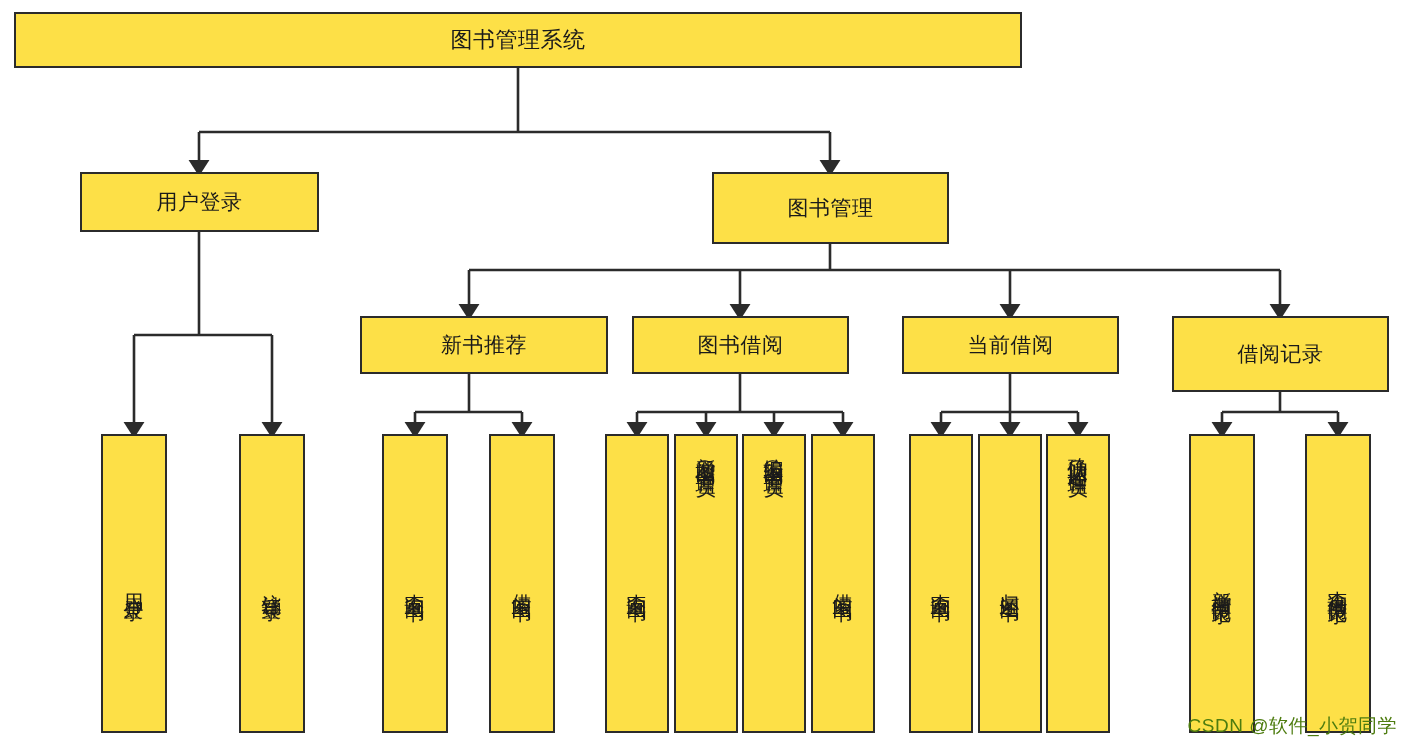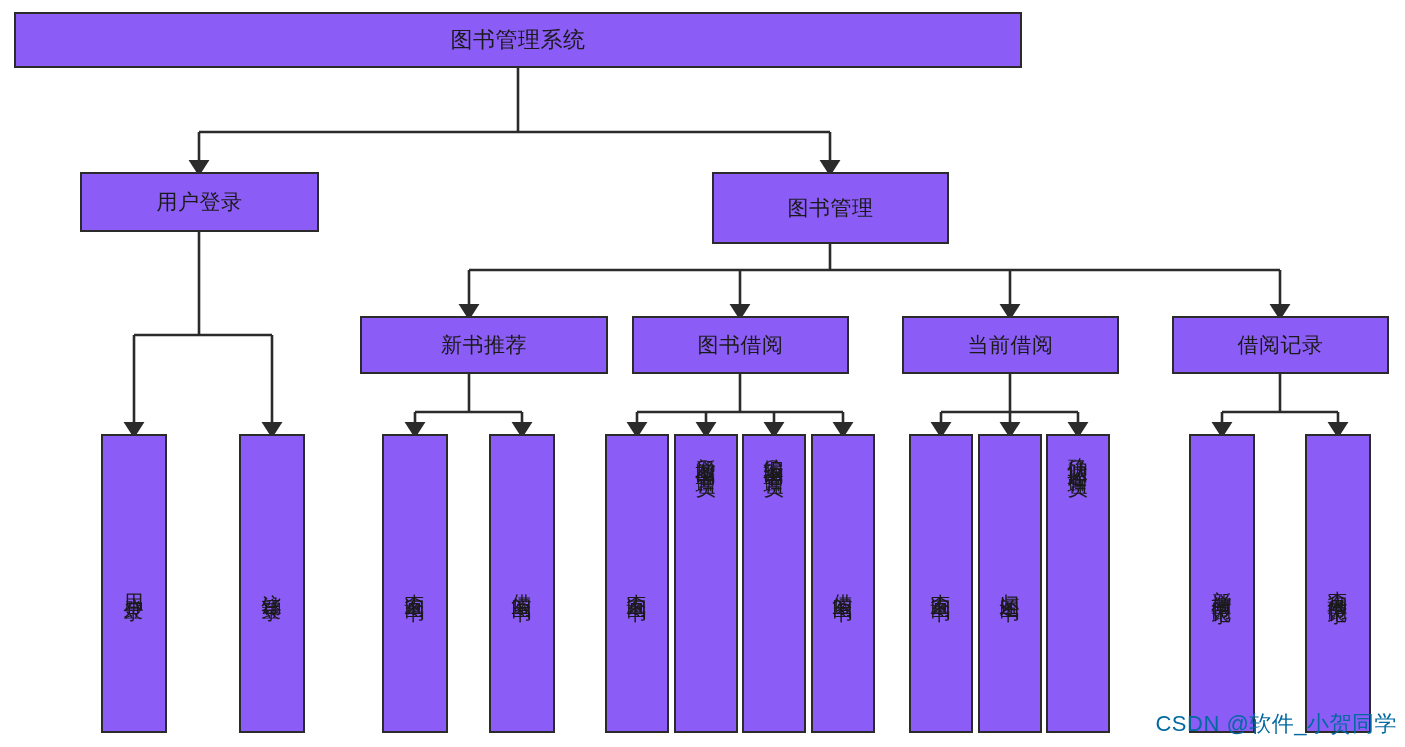--- a/index.html
+++ b/index.html
@@ -23,21 +23,21 @@
     position: absolute;
     left: 0;
     top: 0;
     width: 1405px;
     height: 747px;
     pointer-events: none;
   }
   .node {
     position: absolute;
     box-sizing: border-box;
-    background: #8b5cf6;
+    background: #fde047;
     border: 2.2px solid #2b2b2b;
     display: flex;
     align-items: center;
     justify-content: center;
     z-index: 3;
   }
   .node-label {
     display: block;
     text-align: center;
     color: #1a1a1a;
@@ -66,22 +66,22 @@
   }
   
   .node.vert.centered {
     align-items: center;
     padding-top: 0;
   }
   #watermark {
     position: absolute;
     right: 8px;
     bottom: 8px;
-    font-size: 22px;
-    color: #0369a1;
+    font-size: 19px;
+    color: #4d7c0f;
     letter-spacing: 0.5px;
     z-index: 6;
     white-space: nowrap;
     font-family: "Liberation Sans", "DejaVu Sans", sans-serif;
   }
 </style>
 </head>
 <body>
 
 <div id="diagram-canvas">
@@ -149,21 +149,21 @@
 
   <div class="node horiz" style="left:360px; top:316px; width:248px; height:58px;">
     <span class="node-label">新书推荐</span>
   </div>
   <div class="node horiz" style="left:902px; top:316px; width:217px; height:58px;">
     <span class="node-label">当前借阅</span>
   </div>
   <div class="node horiz" style="left:632px; top:316px; width:217px; height:58px;">
     <span class="node-label">图书借阅</span>
   </div>
-  <div class="node horiz" style="left:1172px; top:316px; width:217px; height:58px;">
+  <div class="node horiz" style="left:1172px; top:316px; width:217px; height:76px;">
     <span class="node-label">借阅记录</span>
   </div>
 
   <div class="node vert centered" style="left:101px; top:434px; width:66px; height:299px;">
     <span class="node-label">用户登录</span>
   </div>
   <div class="node vert centered" style="left:239px; top:434px; width:66px; height:299px;">
     <span class="node-label">注销登录</span>
   </div>
 

